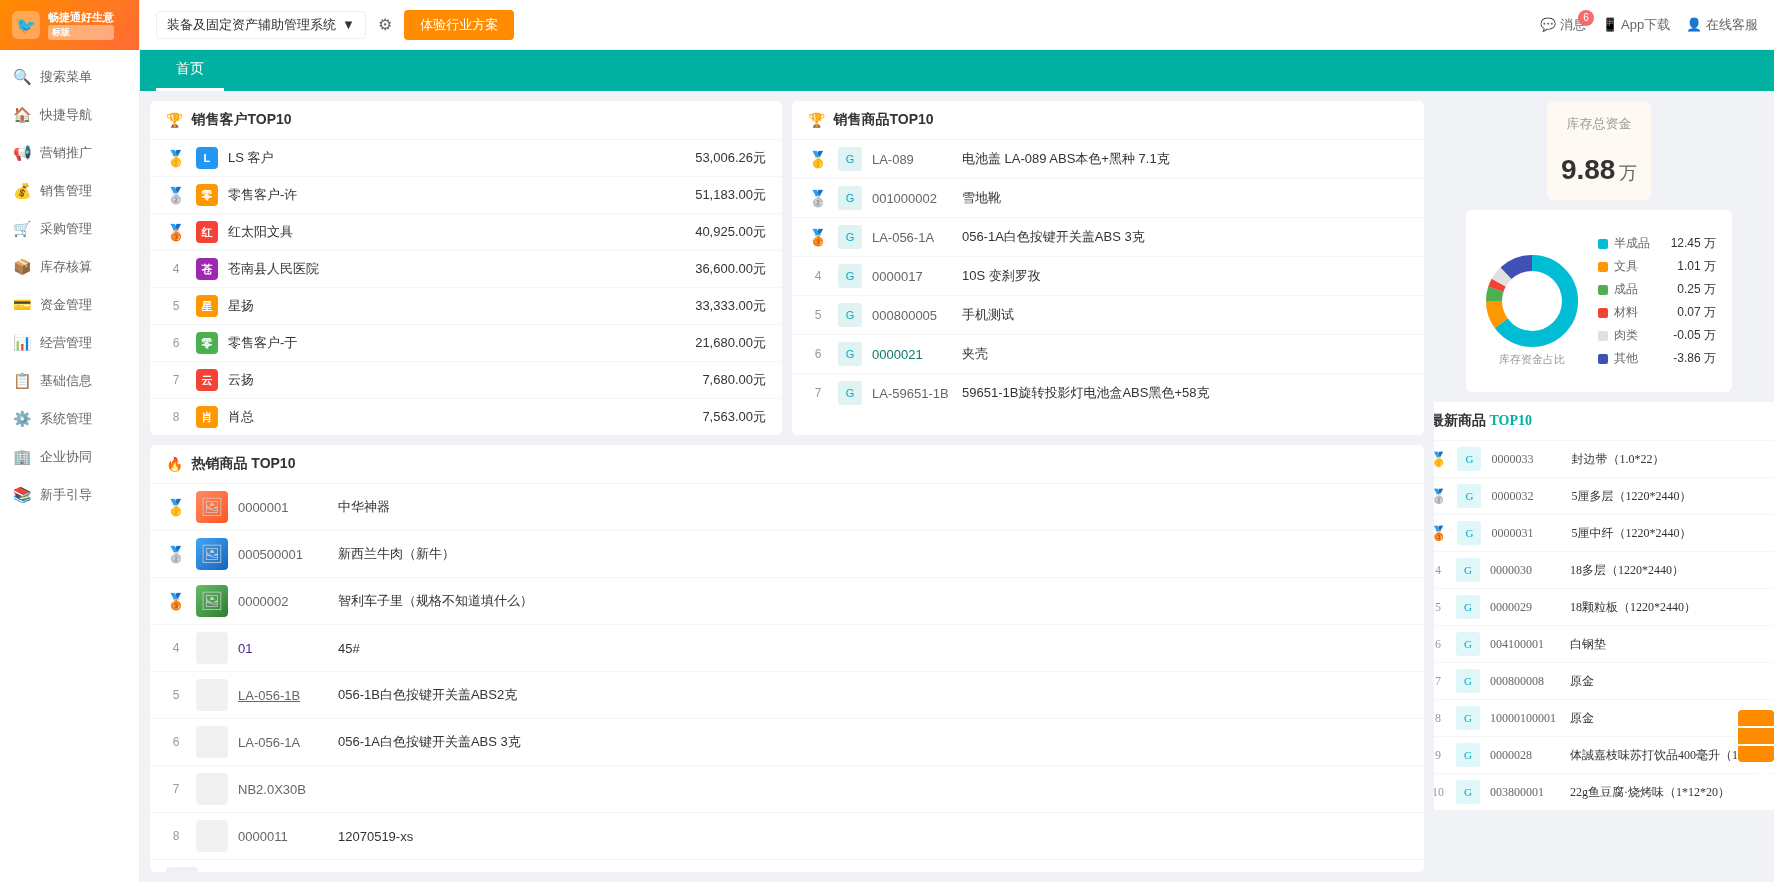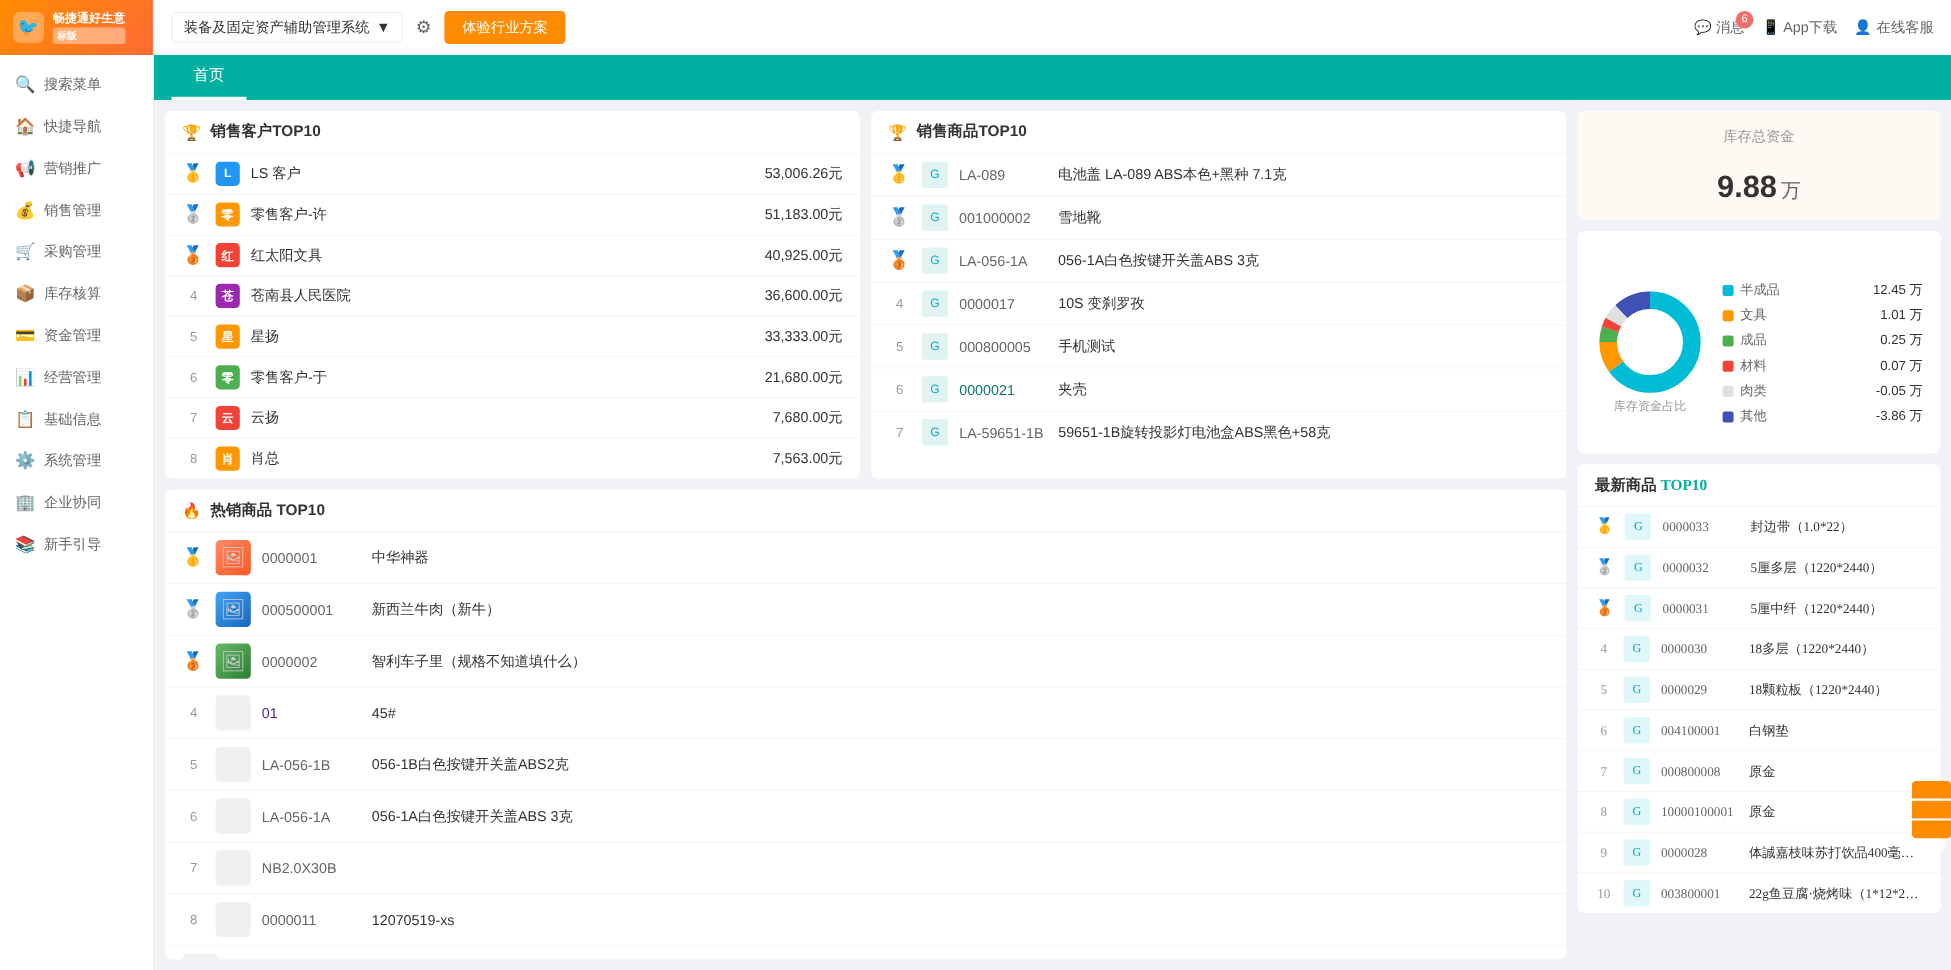--- a/index.html
+++ b/index.html
@@ -162,20 +162,21 @@
 
     
     .right-panel {
       width: 340px;
       display: flex;
       flex-direction: column;
       gap: 0;
       background: #f0f2f5;
       overflow-y: auto;
       flex-shrink: 0;
+      align-items: center;
     }
     .right-card {
       background: #fff;
       margin: 10px 10px 0 0;
       border-radius: 6px;
       padding: 12px 16px;
     }
 
     
     .chart-section {
@@ -191,21 +192,21 @@
       flex-shrink: 0;
     }
     .donut-label-center {
       position: absolute;
       bottom: -16px;
       left: 0; right: 0;
       text-align: center;
       font-size: 11px;
       color: #999;
     }
-    .legend-list { flex: 1; font-size: 12px; margin-top: 20px; }
+    .legend-list { flex: 1; font-size: 12px; }
     .legend-item {
       display: flex; align-items: center; gap: 6px;
       padding: 3px 0;
     }
     .legend-dot { width: 10px; height: 10px; border-radius: 2px; flex-shrink: 0; }
     .legend-name { flex: 1; color: #666; }
     .legend-value { color: #333; font-weight: 500; min-width: 60px; text-align: right; }
 
     
     .new-products-header {
@@ -500,21 +501,21 @@
   </div>
             <div class="list-row">
     <span class="rank-num">4</span>
     <span class="product-thumb "></span>
     <span class="item-code" style="min-width:90px;color:#4c1d95;">01</span>
     <span class="item-name">45#</span>
   </div>
             <div class="list-row">
     <span class="rank-num">5</span>
     <span class="product-thumb "></span>
-    <span class="item-code" style="min-width:90px;color:#666;">LA-056-1B</span>
+    <span class="item-code" style="min-width:90px;color:#666;text-decoration:underline;">LA-056-1B</span>
     <span class="item-name">056-1B白色按键开关盖ABS2克</span>
   </div>
             <div class="list-row">
     <span class="rank-num">6</span>
     <span class="product-thumb "></span>
     <span class="item-code" style="min-width:90px;color:#666;">LA-056-1A</span>
     <span class="item-name">056-1A白色按键开关盖ABS 3克</span>
   </div>
             <div class="list-row">
     <span class="rank-num">7</span>

